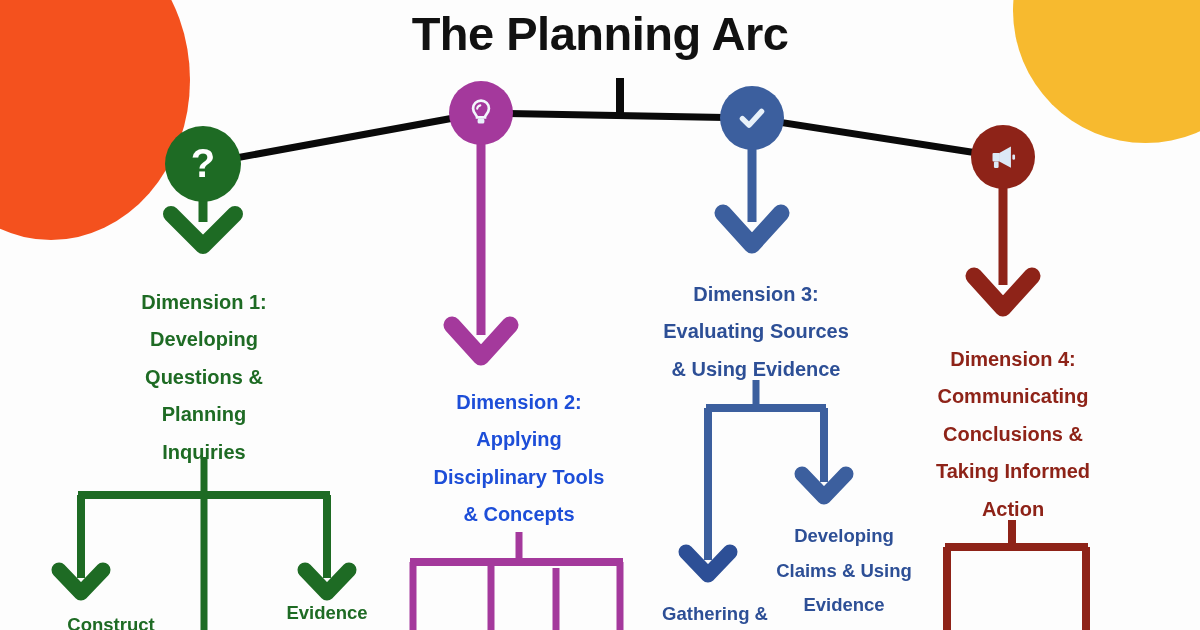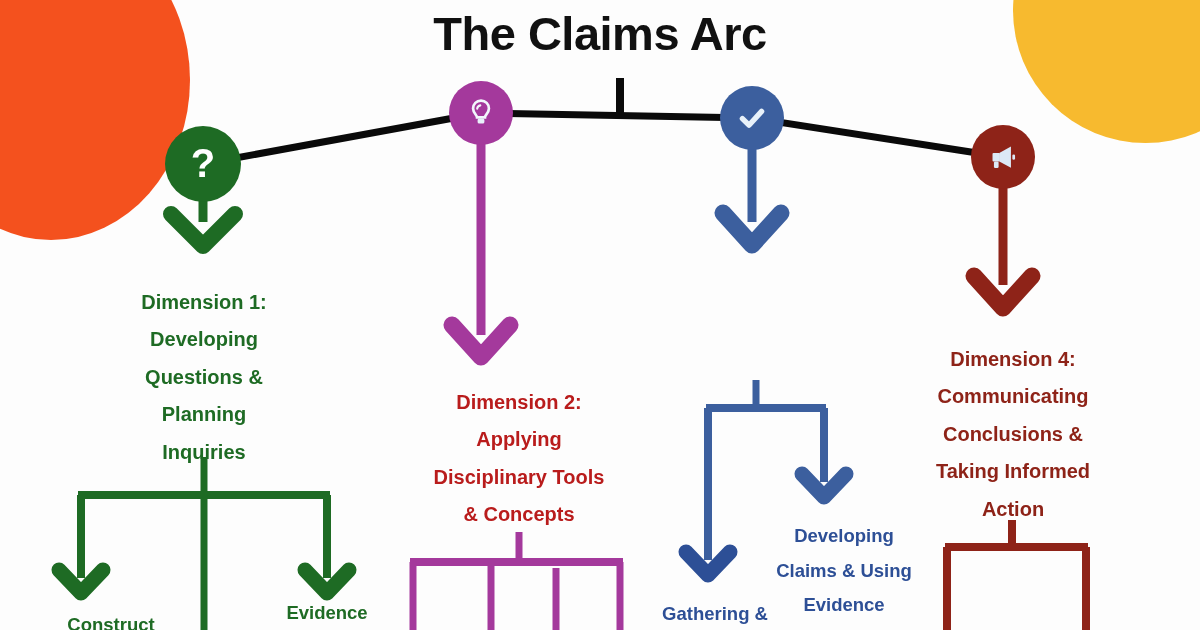--- a/index.html
+++ b/index.html
@@ -67,21 +67,21 @@
   }
 </style>
 </head>
 <body>
 
 <div id="stage">
 
   <div class="deco" id="deco-orange"></div>
   <div class="deco" id="deco-yellow"></div>
 
-  <div id="title">The Claims Arc</div>
+  <div id="title">The Planning Arc</div>
 
   <svg id="lines" viewBox="0 0 1200 630">
     <defs></defs>
 
     <g>
       <polyline points="203,164 481,113 752,118 1003,157" fill="none" stroke="#0a0a0a" stroke-width="7" stroke-linejoin="round"></polyline>
       <line x1="620" y1="78" x2="620" y2="116" stroke="#0a0a0a" stroke-width="8"></line>
     </g>
 
     <g>
@@ -166,25 +166,28 @@
       <rect x="18.6" y="10.3" width="1.9" height="3.6" rx="0.9" fill="#dce9f6"></rect>
     </svg>
   </div>
 
   <div class="dim-label" style="left:94px; top:284px; width:220px; color:#1e6b24;">Dimension 1:
 Developing
 Questions &amp;
 Planning
 Inquiries</div>
 
-  <div class="dim-label" style="left:406px; top:384px; width:226px; color:#b91c1c;">Dimension 2:
+  <div class="dim-label" style="left:406px; top:384px; width:226px; color:#1d4ed8;">Dimension 2:
 Applying
 Disciplinary Tools
 &amp; Concepts</div>
 
+  <div class="dim-label" style="left:639px; top:276px; width:234px; color:#2d4f96;">Dimension 3:
+Evaluating Sources
+&amp; Using Evidence</div>
 
   <div class="dim-label" style="left:913px; top:341px; width:200px; color:#8e2318;">Dimension 4:
 Communicating
 Conclusions &amp;
 Taking Informed
 Action</div>
 
   <div class="sub-label" style="left:16px; top:608px; width:190px; color:#1e6b24;">Construct</div>
 
   <div class="sub-label" style="left:232px; top:596px; width:190px; color:#1e6b24;">Evidence</div>

